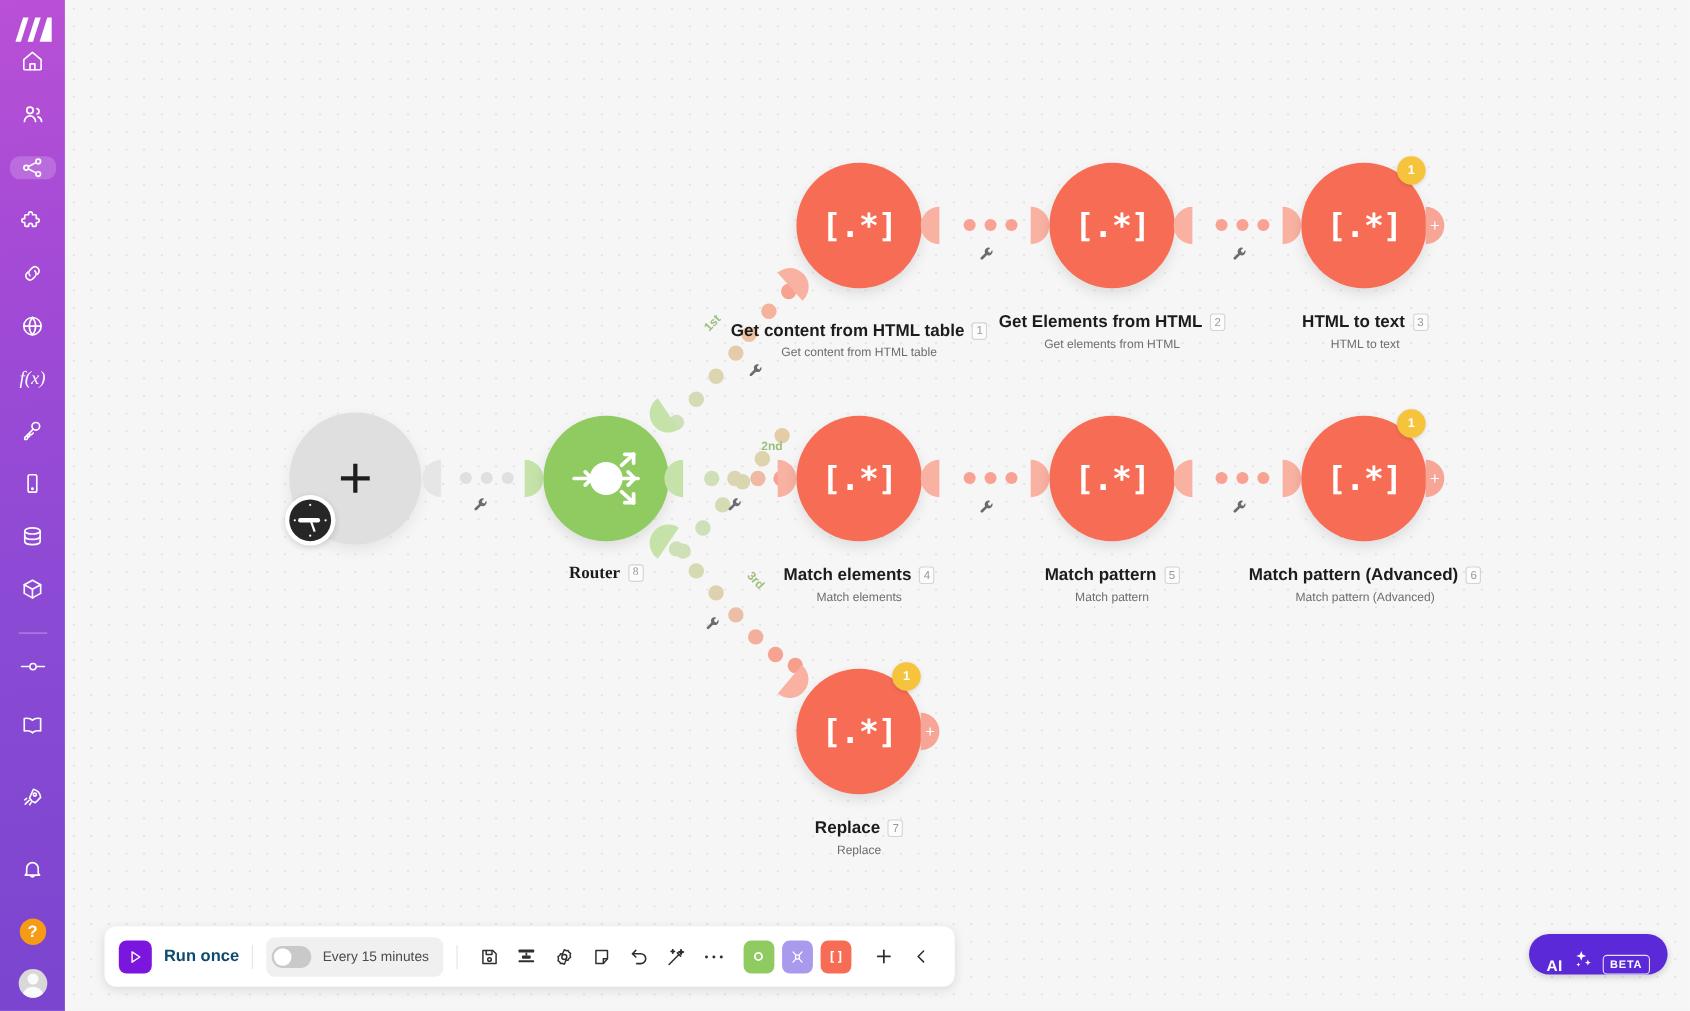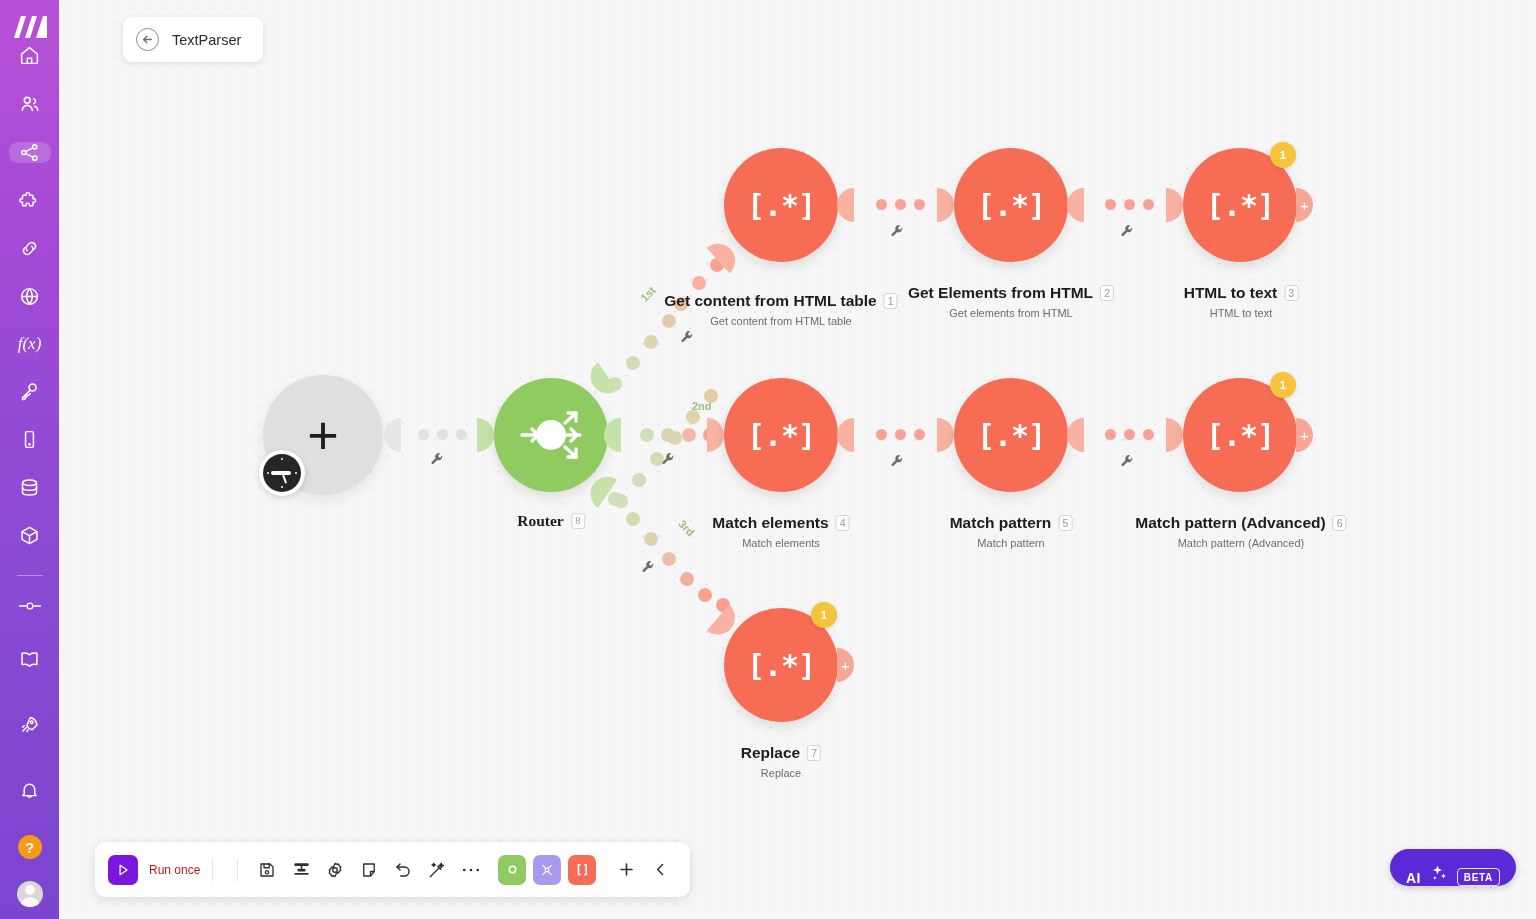--- a/index.html
+++ b/index.html
@@ -150,21 +150,21 @@
     display: flex; align-items: center; padding: 0 13px; gap: 0;
     z-index: 30;
   }
   .tb-run {
     display: flex; align-items: center; gap: 11px; cursor: pointer;
   }
   .tb-run .play {
     width: 30px; height: 30px; border-radius: 7px; background: #7b16df;
     display: flex; align-items: center; justify-content: center;
   }
-  .tb-run .run-label { font-size: 12px; font-weight: normal; color: #b91c1c; }
+  .tb-run .run-label { font-size: 15px; font-weight: bold; color: #0c4a6e; }
   .tb-sep { width: 1px; height: 22px; background: #e4e4e4; margin: 0 12px; }
   .tb-sched {
     display: flex; align-items: center; gap: 10px;
     background: #f0f0f0; border-radius: 8px; height: 36px; padding: 0 13px 0 5px;
     cursor: pointer;
   }
   .tb-toggle {
     width: 36px; height: 20px; border-radius: 10px; background: #c9c9c9;
     position: relative;
   }
@@ -314,29 +314,20 @@
           <path d="M10 19.5 a2.2 2.2 0 0 0 4 0"></path>
         </svg>
       </div>
       <div class="sb-help">?</div>
       <div class="sb-avatar"></div>
     </div>
   </div>
 
   <div id="canvas"></div>
 
-  <div id="scenario-chip">
-    <div class="back-ic">
-      <svg width="13" height="13" viewBox="0 0 24 24" fill="none" stroke="currentColor" stroke-width="2.4" stroke-linecap="round" stroke-linejoin="round">
-        <path d="M19 12 H5"></path>
-          <path d="M11 6 L5 12 L11 18"></path>
-      </svg>
-    </div>
-    <div class="title">TextParser</div>
-  </div>
 
   <div>
     <div class="route-dot" style="left:614px;top:494px;background:#cfe0b8;"></div>
     <div class="route-dot" style="left:632px;top:473px;background:#cfe0b8;"></div>
     <div class="route-dot" style="left:650px;top:452px;background:#d4dcb4;"></div>
     <div class="route-dot" style="left:668px;top:431px;background:#d9d7b0;"></div>
     <div class="route-dot" style="left:686px;top:410px;background:#ded3ac;"></div>
     <div class="route-dot" style="left:704px;top:389px;background:#e3cda8;"></div>
   </div>
   <div>
@@ -595,20 +586,24 @@
       <span class="play">
         <svg width="14" height="14" viewBox="0 0 24 24" fill="none" stroke="#fff" stroke-width="2.2" stroke-linejoin="round">
           <path d="M7 4 L19 12 L7 20 Z"></path>
         </svg>
       </span>
       <span class="run-label">Run once</span>
     </div>
 
     <div class="tb-sep"></div>
 
+    <div class="tb-sched">
+      <span class="tb-toggle"></span>
+      <span class="s-label">Every 15 minutes</span>
+    </div>
 
     <div class="tb-sep"></div>
 
     <div class="tb-ic">
       <svg width="18" height="18" viewBox="0 0 24 24" fill="none" stroke="currentColor" stroke-width="1.8" stroke-linecap="round" stroke-linejoin="round">
         <path d="M4 4 h12 l4 4 v12 H4 Z"></path>
           <path d="M8 4 v5 h7 V4"></path>
           <circle cx="12" cy="15" r="2.2"></circle>
       </svg>
     </div>

